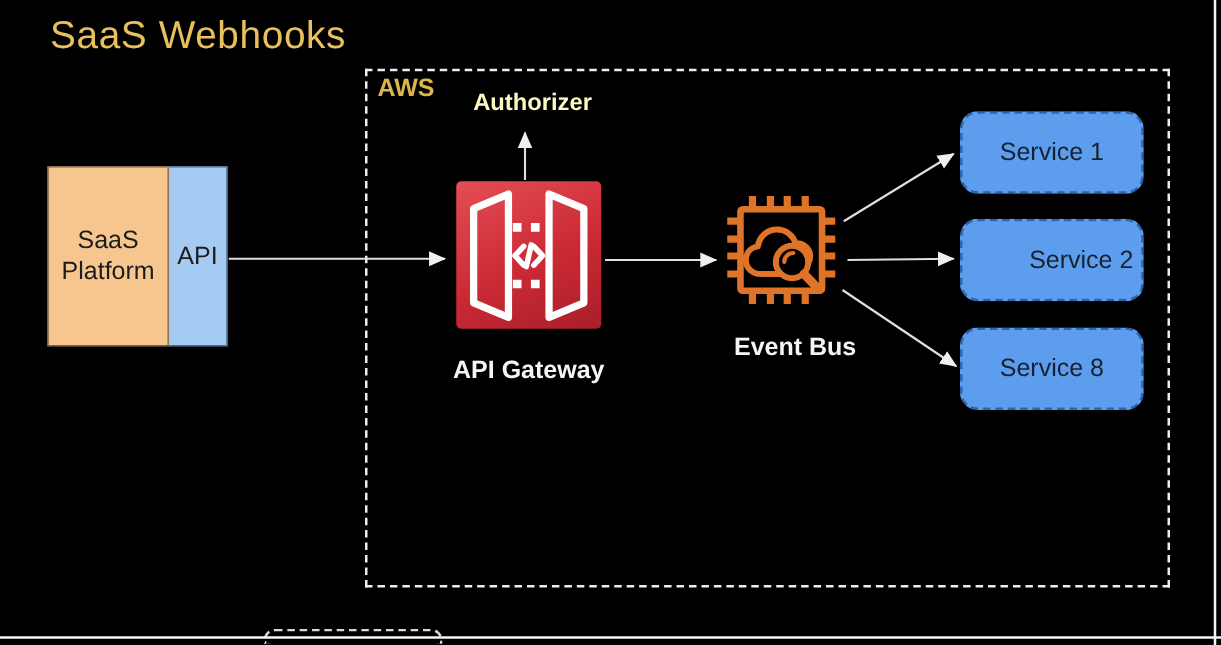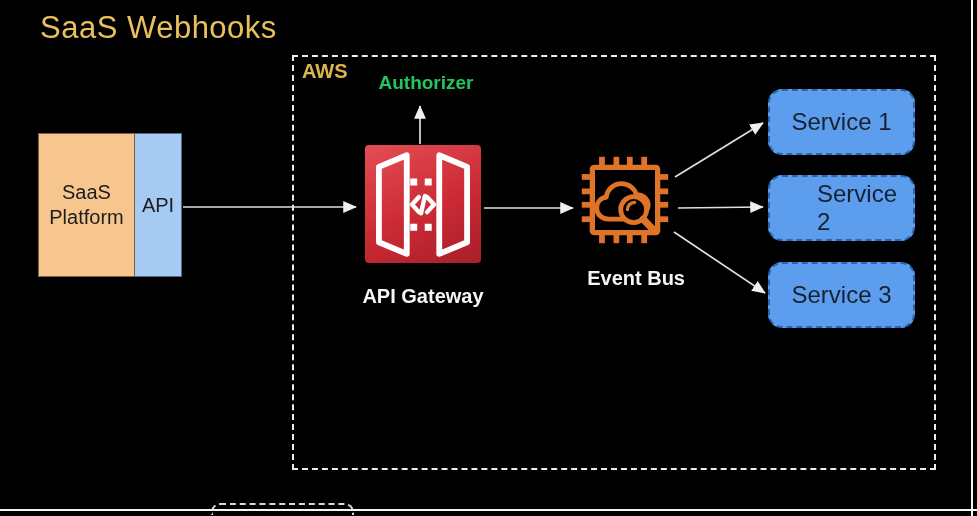--- a/index.html
+++ b/index.html
@@ -33,21 +33,21 @@
   #aws-box{
     left:292px;top:55px;width:644px;height:415px;
     border:2px dashed #ededed;box-sizing:border-box;
   }
   #aws-label{
     left:302px;top:60px;
     font-size:20px;font-weight:700;color:#dcb64c;
   }
   #authorizer-label{
     left:356px;top:72px;width:140px;text-align:center;
-    font-size:19px;font-weight:600;color:#22c55e;
+    font-size:19px;font-weight:600;color:#fef9c3;
   }
   
   #apigw-icon{
     left:365px;top:145px;width:116px;height:118px;
     background:linear-gradient(155deg,#e44e55 0%,#cb2a34 55%,#a81f2a 100%);
     border-radius:4px;
   }
   #apigw-icon svg{display:block;width:100%;height:100%;}
   #apigw-label{
     left:348px;top:285px;width:150px;text-align:center;
@@ -58,21 +58,21 @@
   #eventbus-icon svg{display:block;width:100%;height:100%;}
   #eventbus-label{
     left:565px;top:267px;width:120px;text-align:right;
     font-size:20px;font-weight:600;color:#f5f5f5;
   }
   
   .service{
     left:768px;width:147px;height:66px;
     background:#5c9dee;border:2px dashed #2e66ad;border-radius:14px;
     display:flex;align-items:center;justify-content:center;
-    font-size:24px;color:#18222e;box-sizing:border-box;
+    font-size:20px;color:#18222e;box-sizing:border-box;
   }
   #service-1{top:89px;}
   #service-2{top:175px;padding-left:47px;}
   #service-3{top:262px;}
   
   #arrows{left:0;top:0;width:977px;height:516px;pointer-events:none;}
   
   #frame-right-line{left:971px;top:0;width:2px;height:516px;background:#f5f5f5;}
   #frame-bottom-line{left:0;top:509px;width:977px;height:2px;background:#f5f5f5;}
   #partial-shape{
@@ -156,21 +156,21 @@
   </div>
   <div id="eventbus-label" class="abs">Event Bus</div>
 
   <div id="service-1" class="service abs">
     <span>Service 1</span>
   </div>
   <div id="service-2" class="service abs">
     <span>Service 2</span>
   </div>
   <div id="service-3" class="service abs">
-    <span>Service 3</span>
+    <span>Service 8</span>
   </div>
 
   <svg id="arrows" class="abs" viewBox="0 0 977 516">
     <defs>
       <marker id="ah" markerWidth="9" markerHeight="8" refX="7.5" refY="4" orient="auto">
         <path d="M0,0.5 L8,4 L0,7.5 Z" fill="#efefef"></path>
       </marker>
     </defs>
     <g stroke="#dfdfdf" stroke-width="1.7" fill="none">
       <line x1="183" y1="207" x2="356" y2="207" marker-end="url(#ah)"></line>

